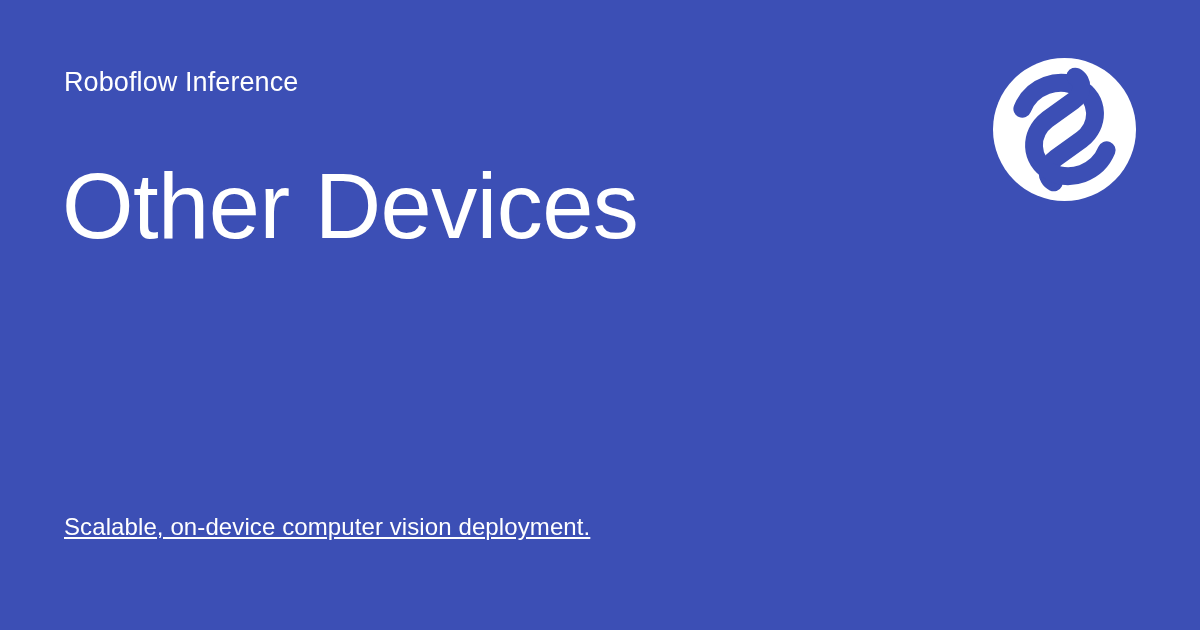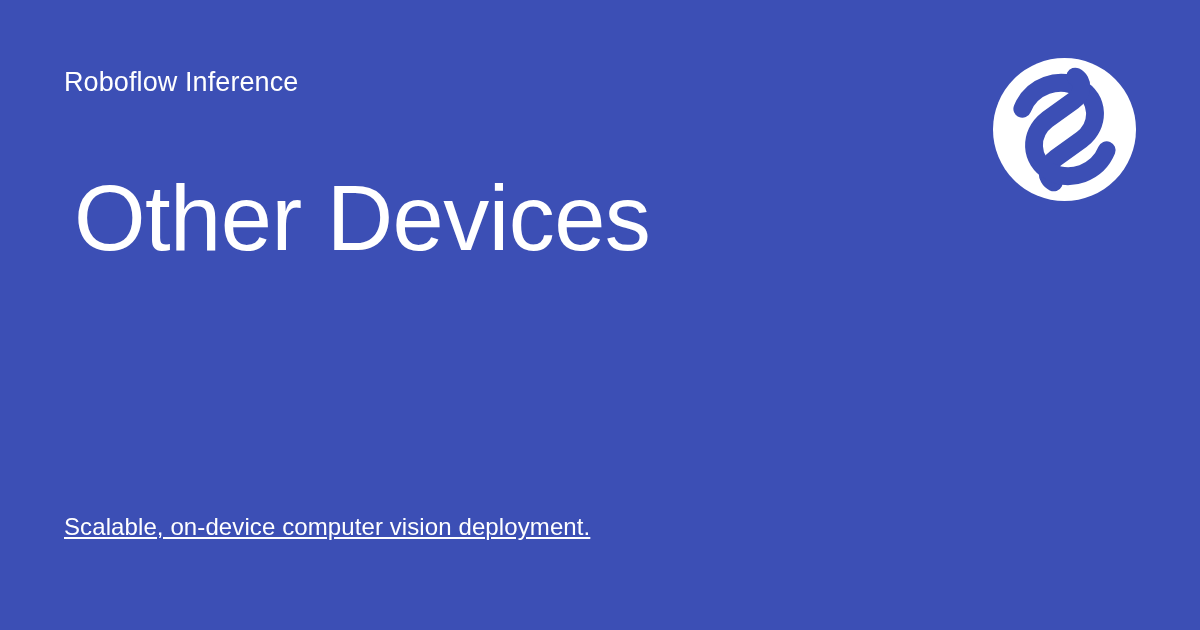--- a/index.html
+++ b/index.html
@@ -33,21 +33,21 @@
     color: #ffffff;
     letter-spacing: 0.1px;
     white-space: nowrap;
   }
 
   
   .headline {
     position: absolute;
     left: 62px;
     top: 160px;
-    margin: 12px;
+    margin: 0;
     font-size: 92px;
     font-weight: 300;
     line-height: 1.0;
     color: #ffffff;
     letter-spacing: -0.5px;
     white-space: nowrap;
   }
 
   
   .tagline {

